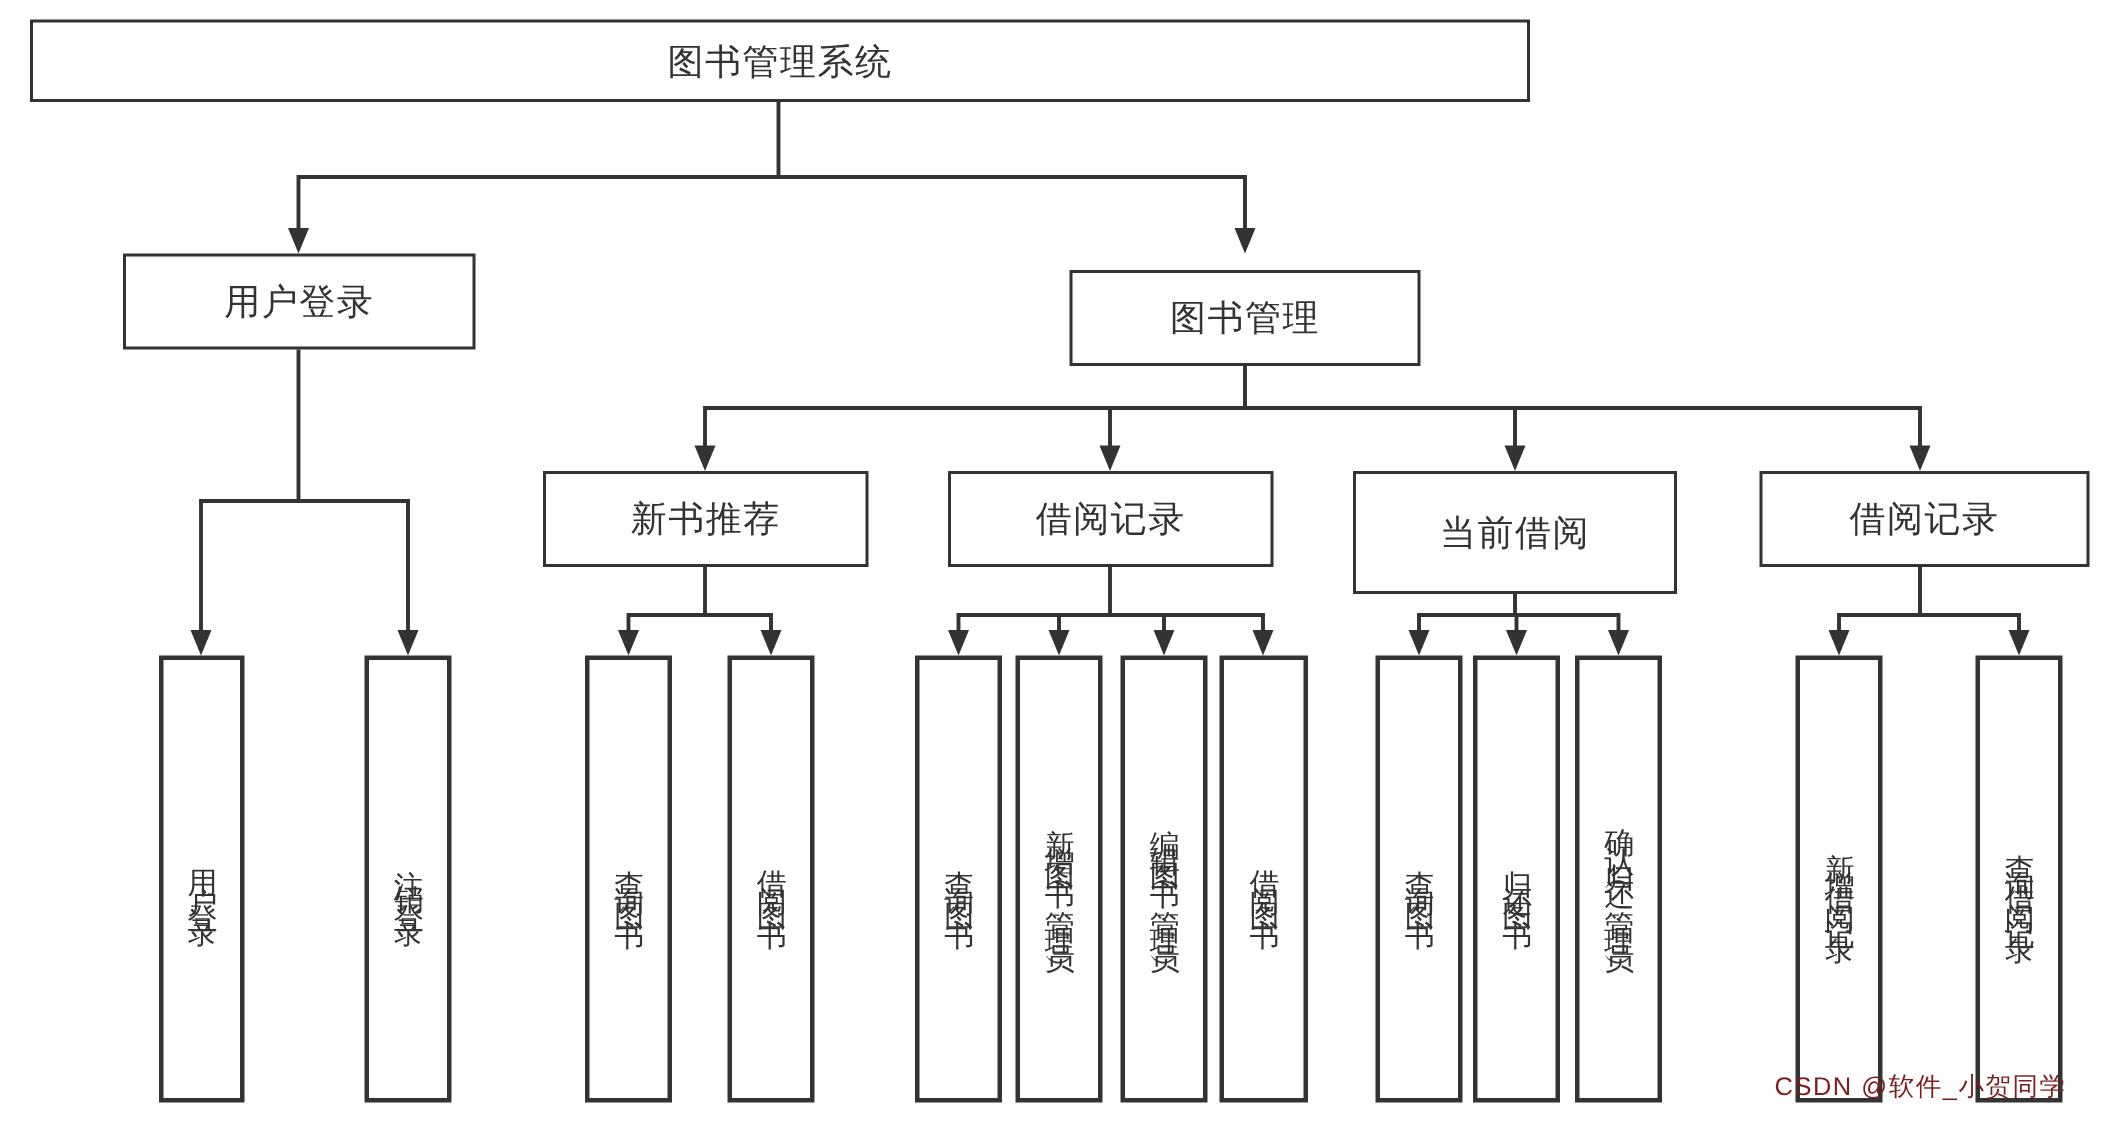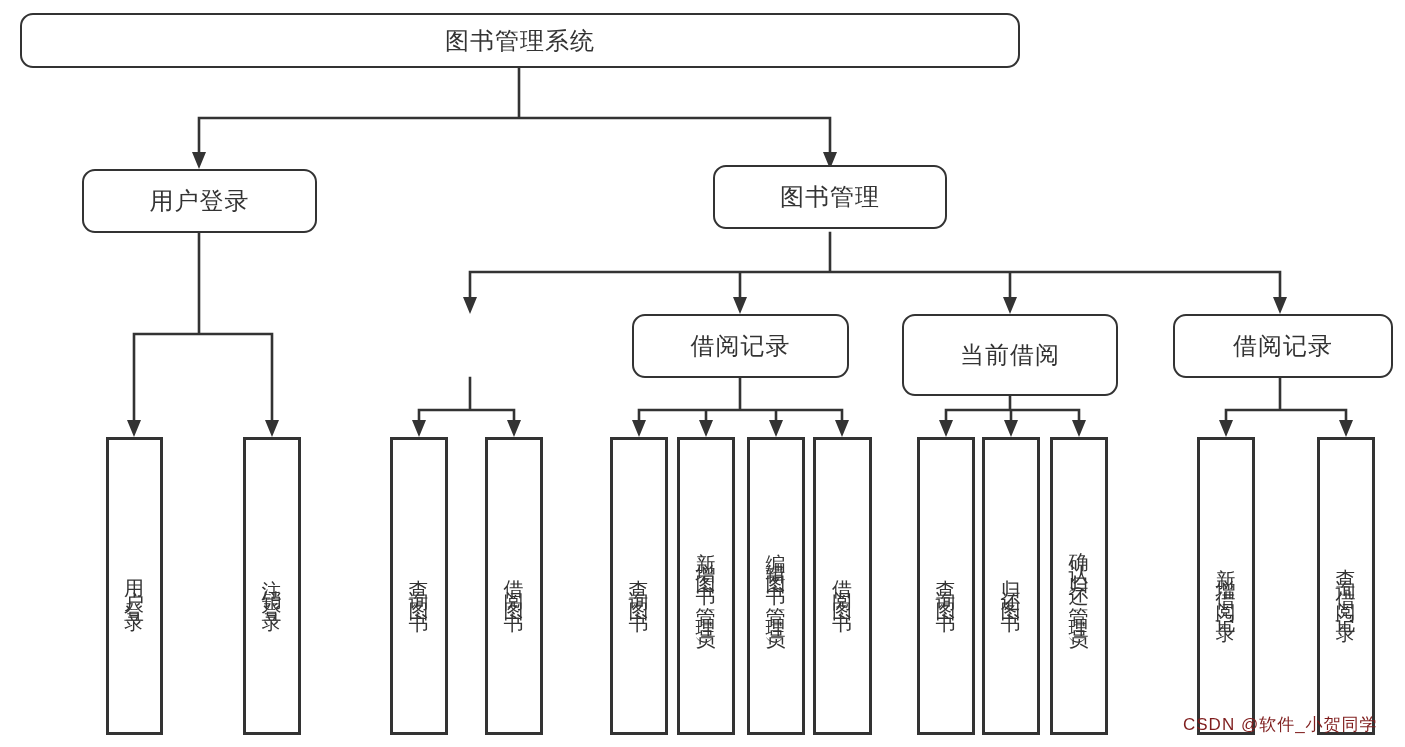--- a/index.html
+++ b/index.html
@@ -15,21 +15,21 @@
   .ln{fill:none;stroke:#333333;stroke-width:2.6;stroke-linecap:square;}
   .ar{fill:#333333;stroke:none;}
   .box{
     position:absolute;
     box-sizing:border-box;
     border:2.6px solid #333333;
     background:#ffffff;
     display:flex;align-items:center;justify-content:center;
     z-index:2;
   }
-  .hb{font-size:24px;letter-spacing:1px;white-space:nowrap;border-radius:13px;}
+  .hb{font-size:24px;letter-spacing:1px;white-space:nowrap;}
   .vb{
     writing-mode:vertical-rl;
     font-size:20px;
     letter-spacing:11px;
     border-width:3px;
     line-height:1;
   }
   .vb span{display:block;}
   .watermark{
     position:absolute;
@@ -65,24 +65,27 @@
       M1219 420 h14 L1226 437 Z  M1339 420 h14 L1346 437 Z"></path>
   </svg>
 
   <div class="box hb" style="left:20px;top:13px;width:1000px;height:55px">
     <span>图书管理系统</span>
   </div>
 
   <div class="box hb" style="left:82px;top:169px;width:235px;height:64px">
     <span>用户登录</span>
   </div>
-  <div class="box hb" style="left:713px;top:165px;width:234px;height:64px">
+  <div class="box hb" style="left:713px;top:180px;width:234px;height:64px">
     <span>图书管理</span>
   </div>
 
+  <div class="box hb" style="left:362px;top:314px;width:217px;height:64px">
+    <span>新书推荐</span>
+  </div>
   <div class="box hb" style="left:632px;top:314px;width:217px;height:64px">
     <span>借阅记录</span>
   </div>
   <div class="box hb" style="left:902px;top:314px;width:216px;height:82px">
     <span>当前借阅</span>
   </div>
   <div class="box hb" style="left:1173px;top:314px;width:220px;height:64px">
     <span>借阅记录</span>
   </div>
 

